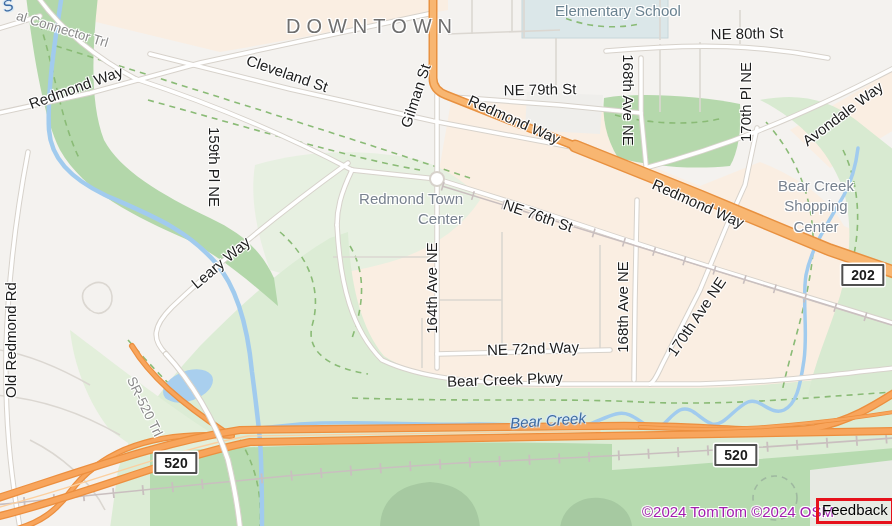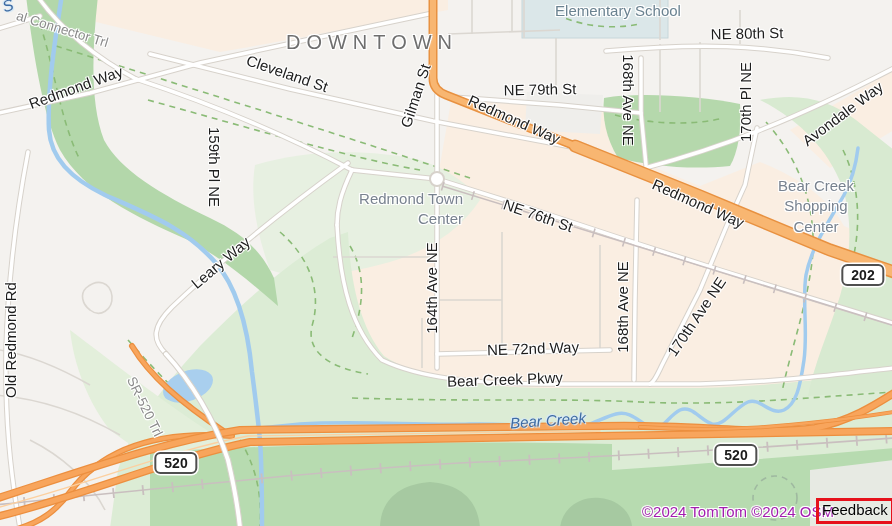--- a/index.html
+++ b/index.html
@@ -6,21 +6,21 @@
   #stage{position:relative;width:892px;height:526px;overflow:hidden;background:#f4f2ef;
          font-family:"Liberation Sans","DejaVu Sans",sans-serif;}
   #map-svg{position:absolute;left:0;top:0;width:892px;height:526px;}
   .lbl{position:absolute;white-space:nowrap;font-size:15px;color:#1d1d1d;line-height:1.1;
        text-shadow:-1px -1px 0 #fff,1px -1px 0 #fff,-1px 1px 0 #fff,1px 1px 0 #fff,0 0 3px #fff;}
   .district{font-size:20px;letter-spacing:6px;color:#6f6f6f;}
   .area{color:#78828f;text-align:center;white-space:normal;line-height:1.35;}
   .trail-lbl{color:#8b8b8b;font-size:13.5px;}
   .water-lbl{color:#3e6ba3;font-style:italic;font-size:15px;
        text-shadow:-1px -1px 0 #d7e9f6,1px 1px 0 #d7e9f6,0 0 3px #d7e9f6;}
-  .shield{position:absolute;background:#fff;border:2.5px solid #4f4f4f;border-radius:6px;
+  .shield{position:absolute;background:#fff;border:2.5px solid #4f4f4f;border-radius:1px;
        padding:1px 8px;font-size:14px;font-weight:bold;color:#1b1b1b;
        box-shadow:0 0 0 1.5px #ffffff;}
   #attribution{position:absolute;left:642px;top:503px;font-size:15px;color:#a21caf;
        text-shadow:-1px -1px 0 #fff,1px -1px 0 #fff,-1px 1px 0 #fff,1px 1px 0 #fff,0 0 2px #fff;}
   #feedback-box{position:absolute;left:816px;top:498px;border:3px solid #e6111b;
        padding:0 3px 2px 3px;background:transparent;}
   #feedback-link{font-size:15px;color:#000;cursor:pointer;
        text-shadow:0 0 2px #fff;}
 </style>
 </head>
@@ -169,21 +169,21 @@
       <path d="M640,427 C720,432 790,428 894,412" stroke="#f8a55c" stroke-width="2.5"></path>
       <path d="M-8,509 C90,484 170,450 248,436 L600,431" stroke="#fcd0a0" stroke-width="1.4"></path>
     </g>
 
     <g fill="none" stroke-linecap="round">
       <path d="M166,354 C190,380 215,420 228,460 C235,490 238,508 240,528" stroke="#d7d2cb" stroke-width="6"></path>
       <path d="M166,354 C190,380 215,420 228,460 C235,490 238,508 240,528" stroke="#ffffff" stroke-width="4"></path>
     </g>
   </svg>
 
-  <div class="lbl district" style="left:372px;top:26px;transform:translate(-50%,-50%);margin-top:16px;">DOWNTOWN</div>
+  <div class="lbl district" style="left:372px;top:26px;transform:translate(-50%,-50%);">DOWNTOWN</div>
 
   <div class="lbl area" style="left:596px;top:11px;width:130px;transform:translate(-50%,-50%);color:#6a8290;margin-left:22px;">Elementary School</div>
 
   <div class="lbl area" style="left:408px;top:209px;width:110px;transform:translate(-50%,-50%);text-align:right;">Redmond Town Center</div>
 
   <div class="lbl area" style="left:816px;top:206px;width:100px;transform:translate(-50%,-50%);">Bear Creek Shopping Center</div>
 
   <div class="lbl" style="left:76px;top:88px;transform:translate(-50%,-50%) rotate(-20deg);">Redmond Way</div>
   <div class="lbl" style="left:514px;top:120px;transform:translate(-50%,-50%) rotate(24deg);">Redmond Way</div>
   <div class="lbl" style="left:698px;top:204px;transform:translate(-50%,-50%) rotate(24deg);">Redmond Way</div>

